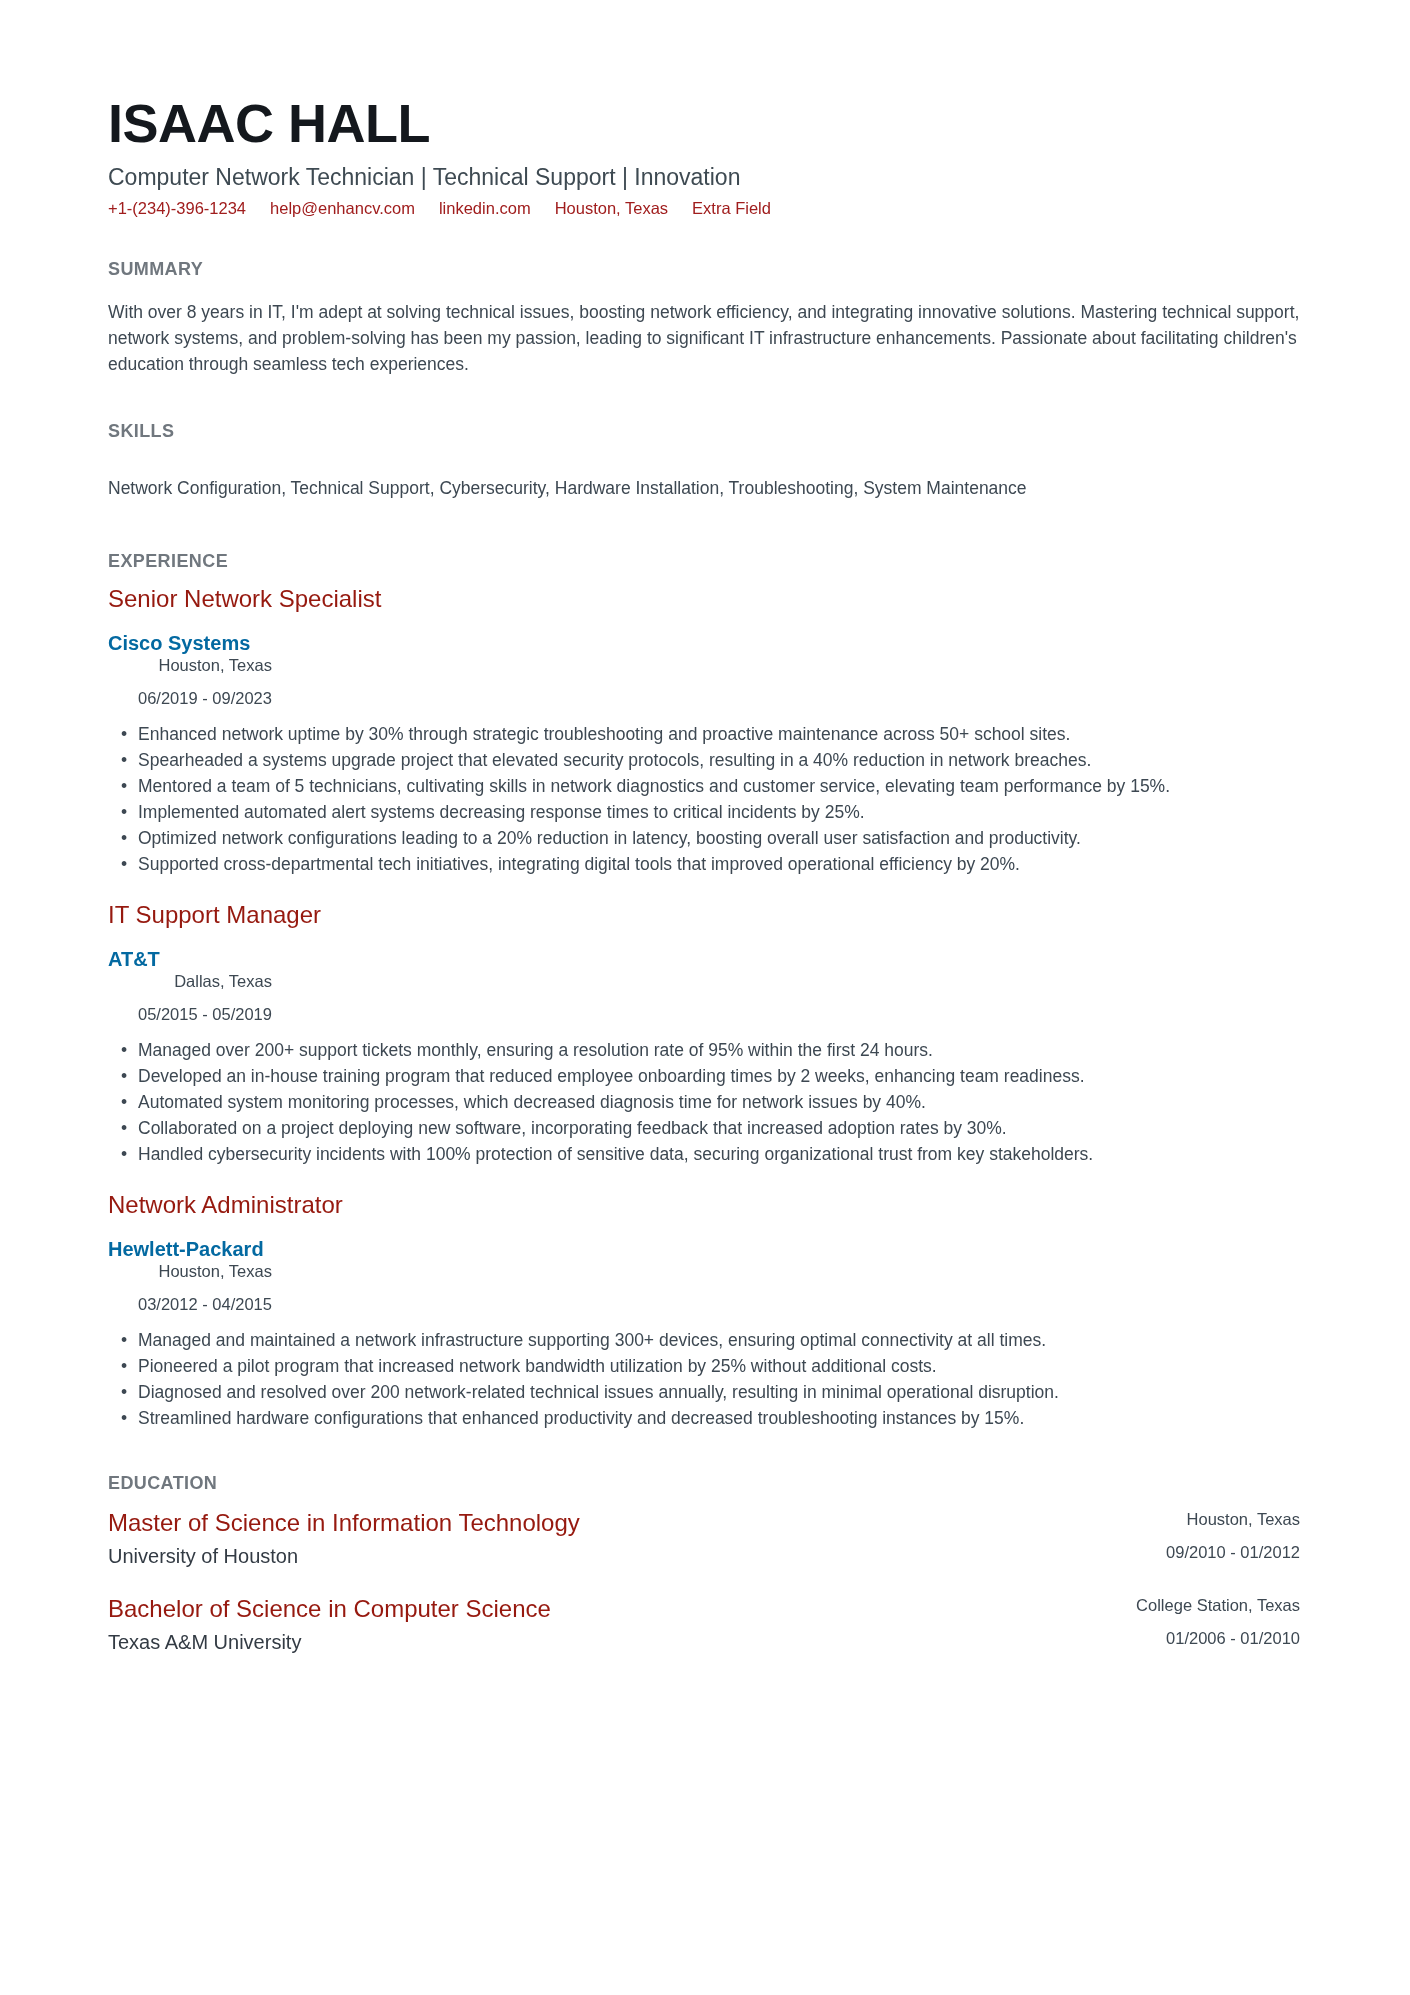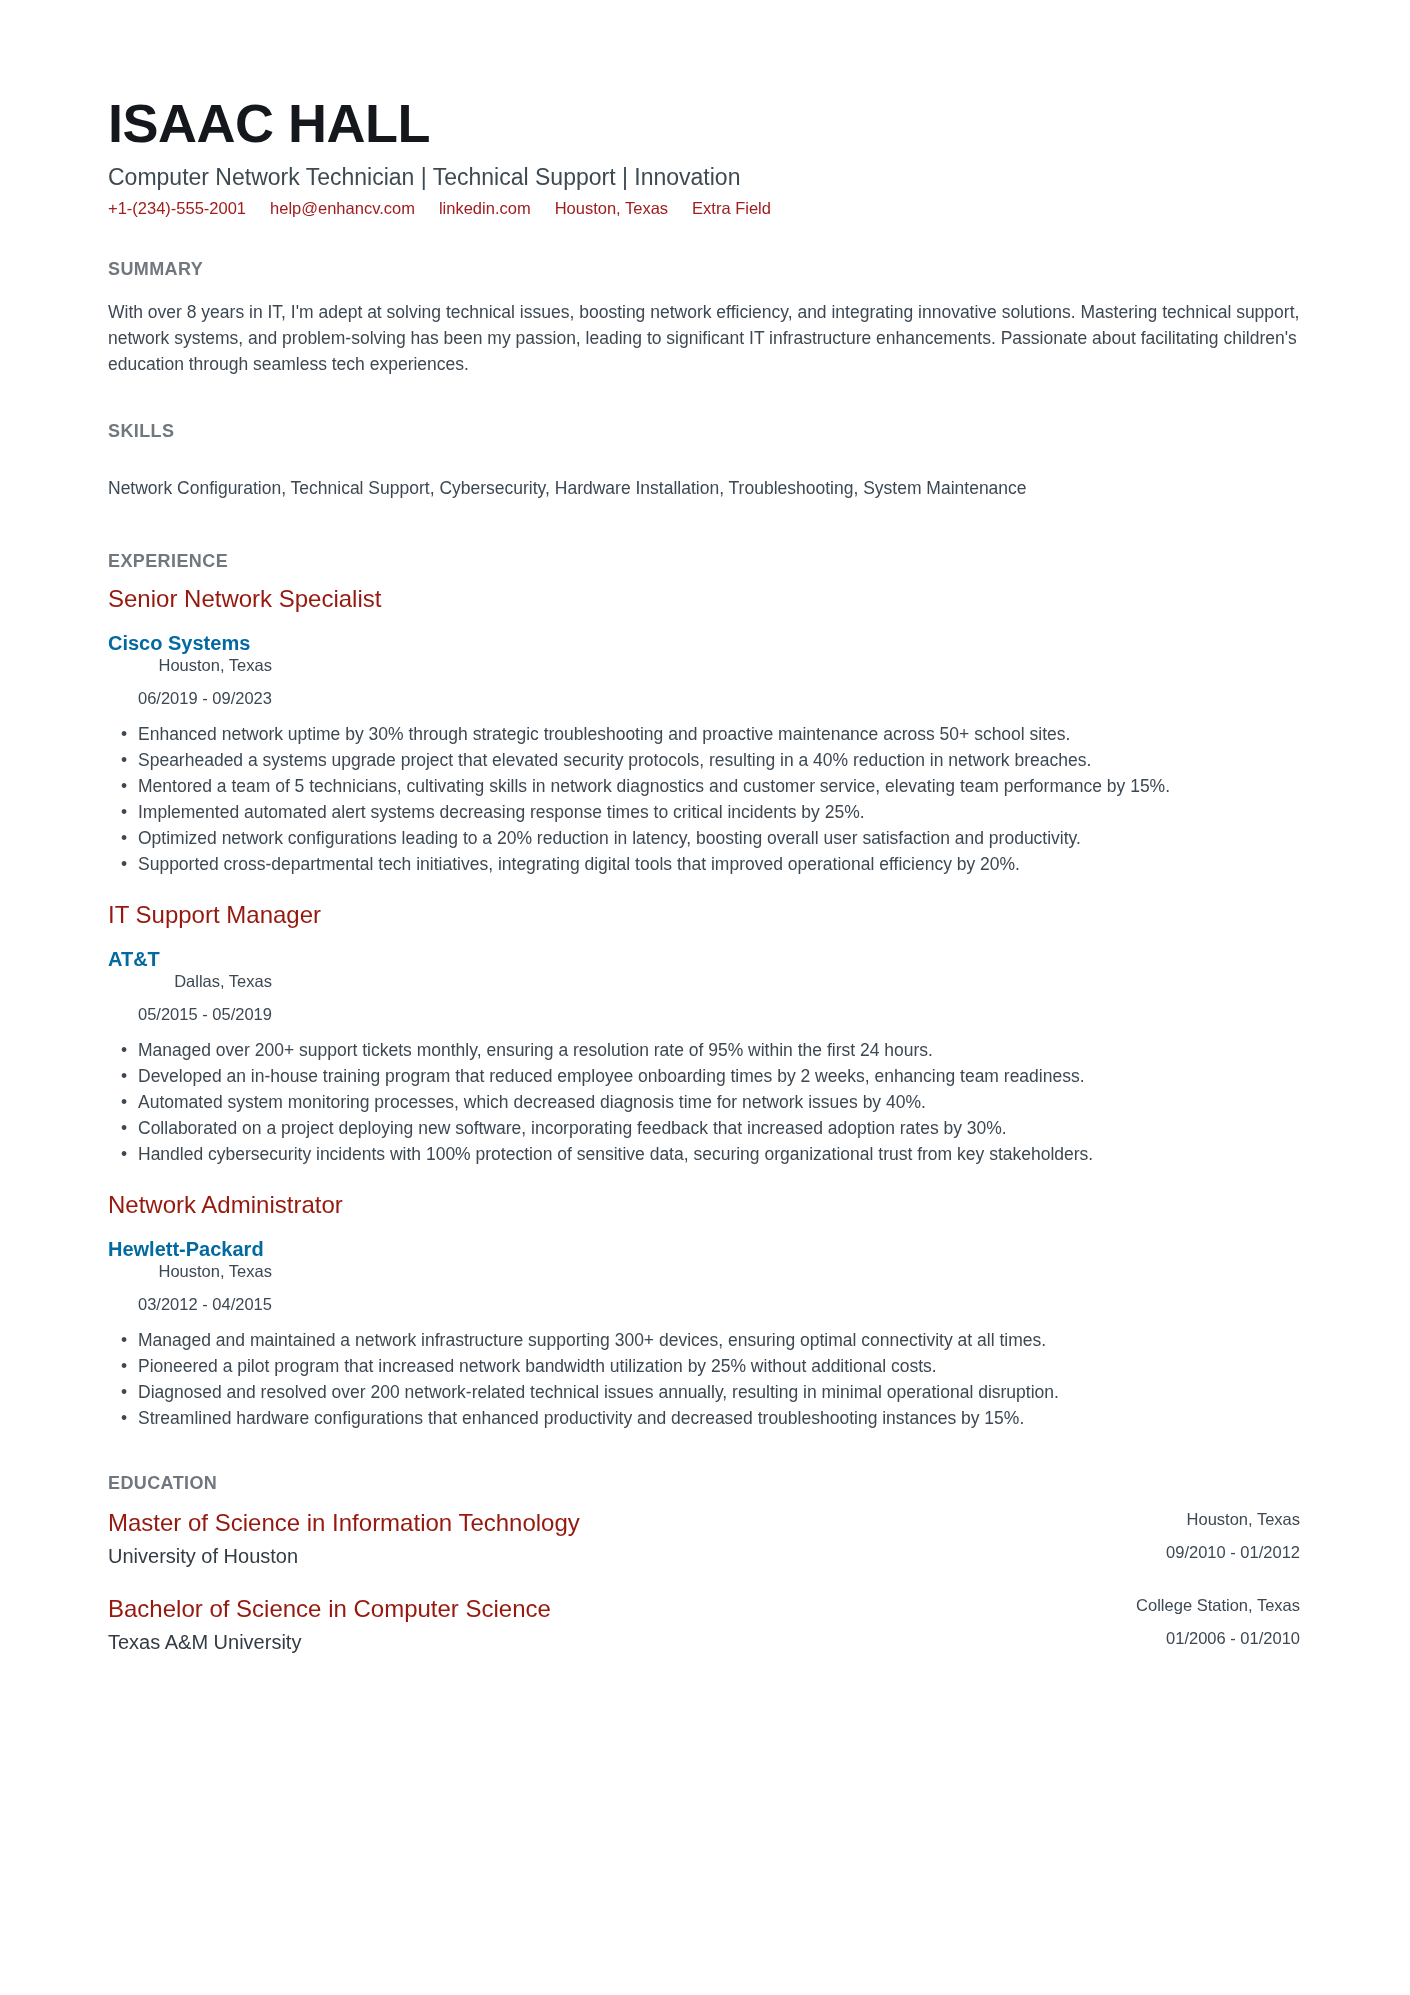--- a/index.html
+++ b/index.html
@@ -54,21 +54,21 @@
 </style>
 </head>
 <body>
 
 <div class="page">
 
   <header>
     <h1 class="name">ISAAC HALL</h1>
     <div class="headline">Computer Network Technician | Technical Support | Innovation</div>
     <div class="contacts">
-      <span class="contact-item">+1-(234)-555-2001</span>
+      <span class="contact-item">+1-(234)-396-1234</span>
       <span class="contact-item">help@enhancv.com</span>
       <span class="contact-item">linkedin.com</span>
       <span class="contact-item">Houston, Texas</span>
       <span class="contact-item">Extra Field</span>
     </div>
   </header>
 
   <section class="sec-summary">
     <h2 class="sec-heading">SUMMARY</h2>
     <p class="summary-text">With over 8 years in IT, I'm adept at solving technical issues, boosting network efficiency, and integrating innovative solutions. Mastering technical support, network systems, and problem-solving has been my passion, leading to significant IT infrastructure enhancements. Passionate about facilitating children's education through seamless tech experiences.</p>

